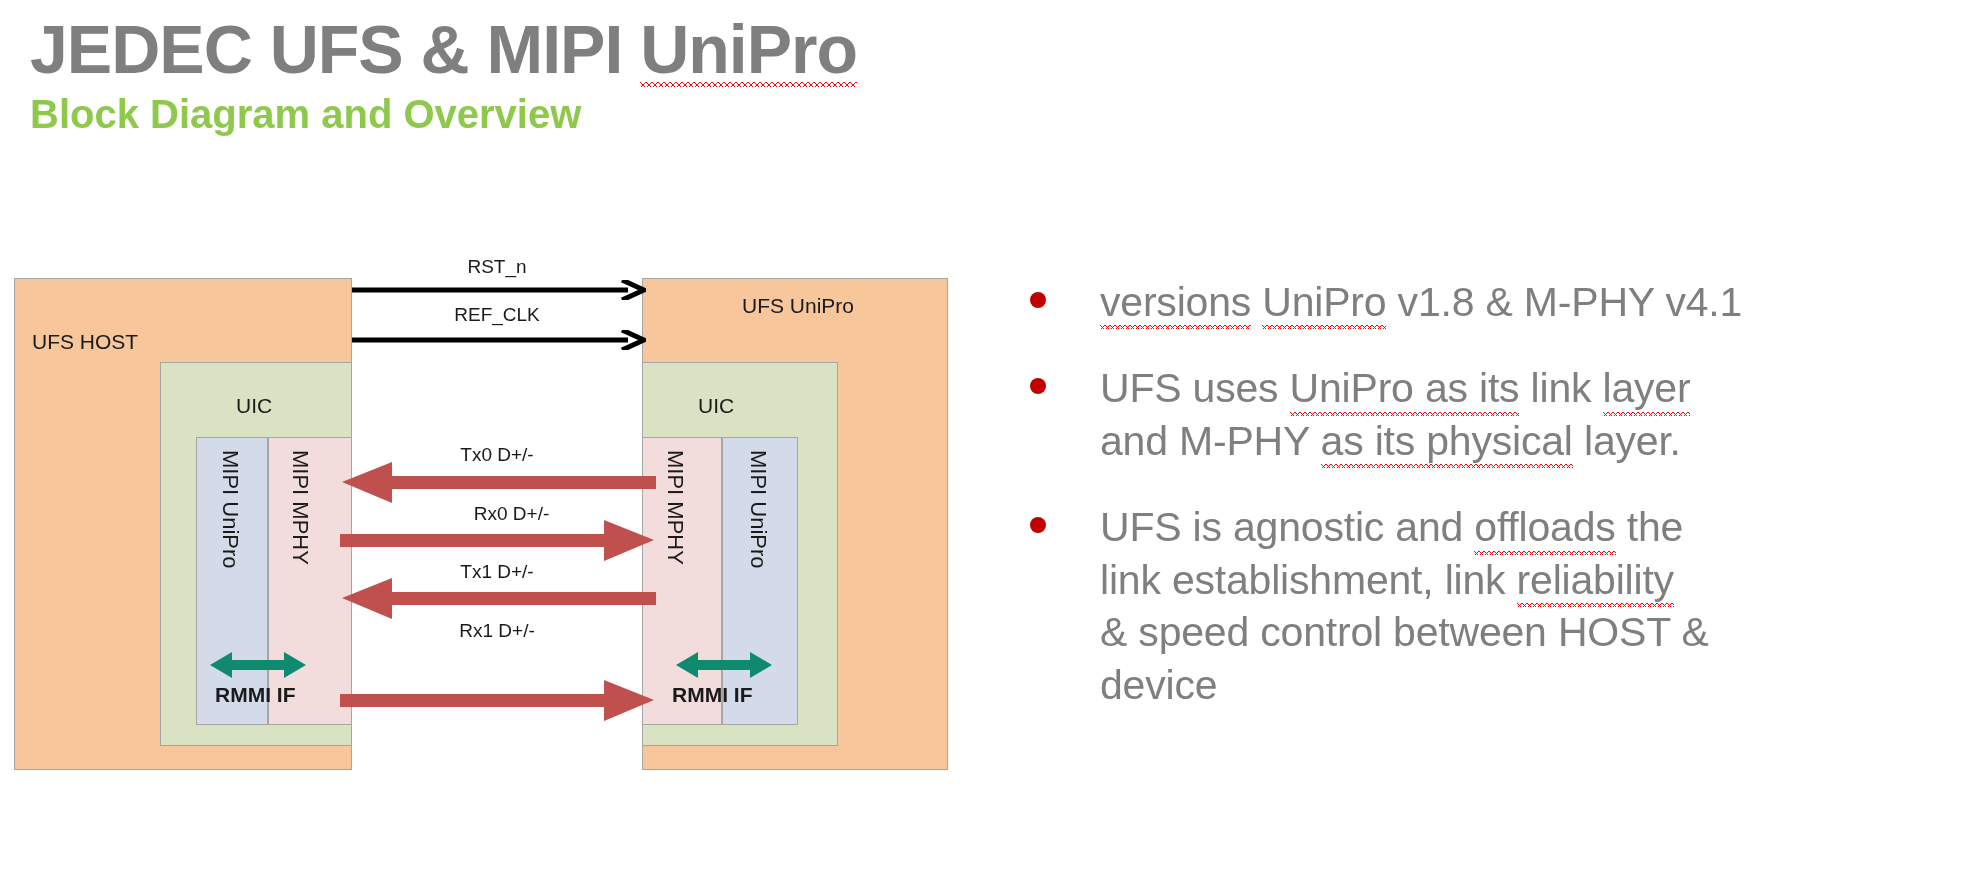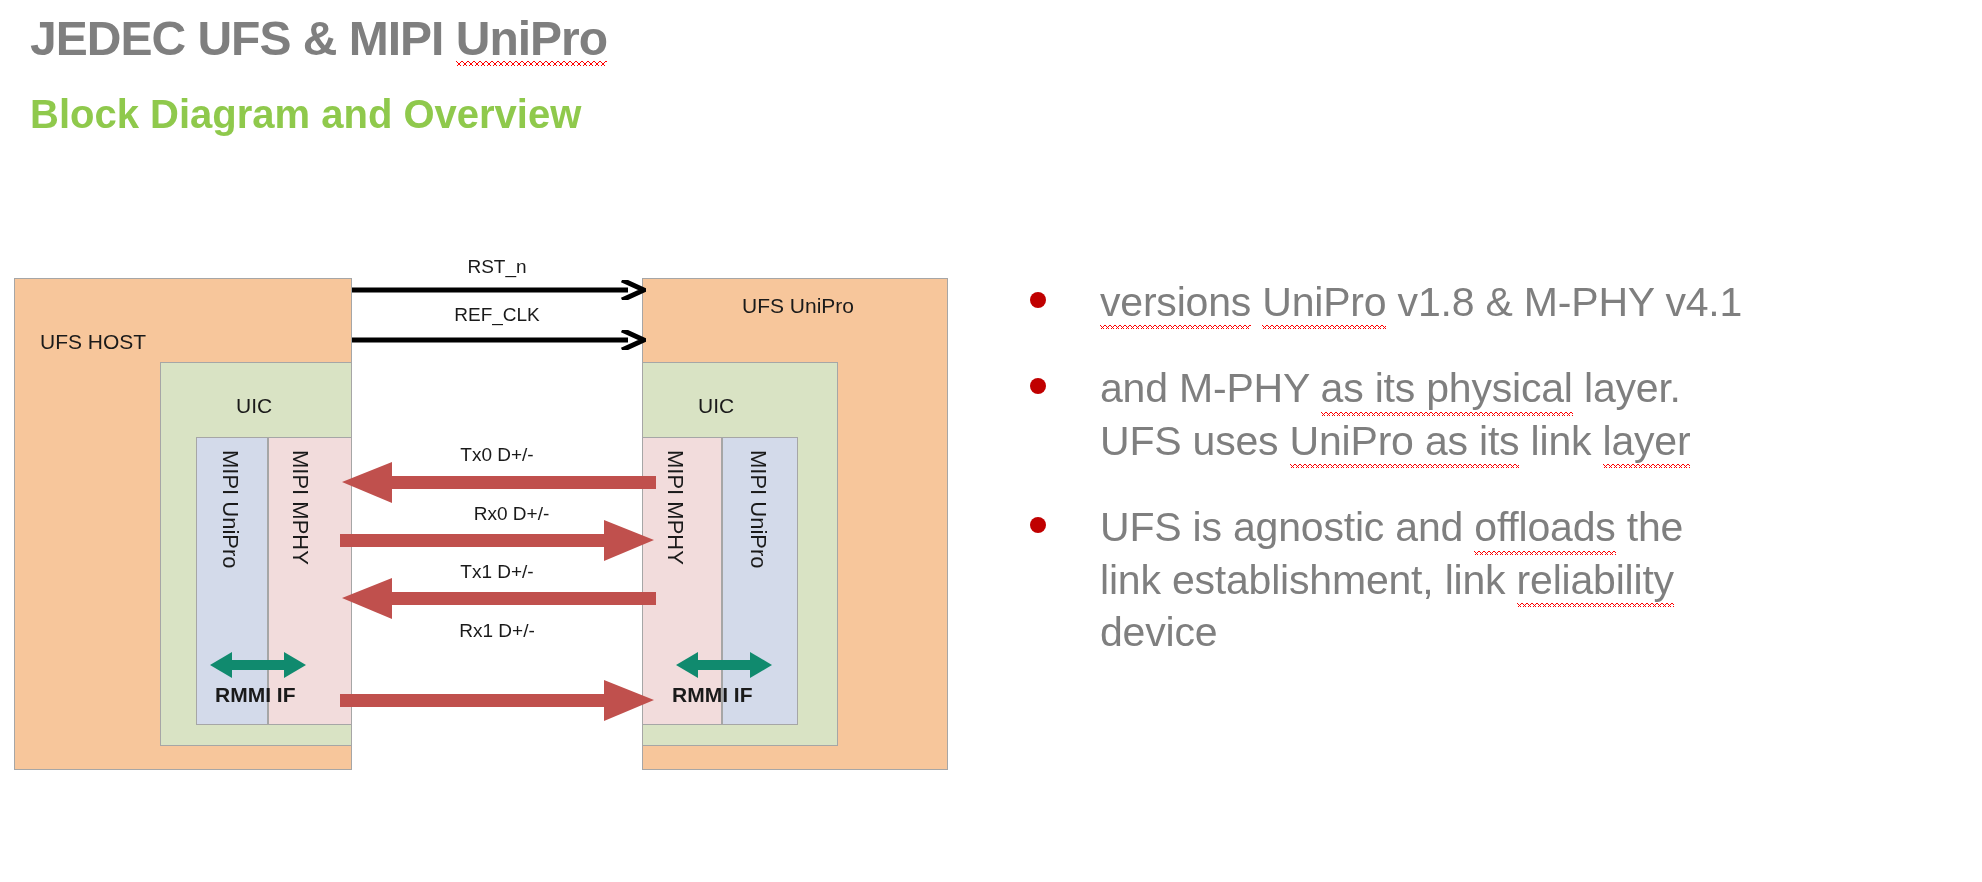--- a/index.html
+++ b/index.html
@@ -2,21 +2,21 @@
 <html><head>
 <meta charset="utf-8">
 <style>
   html,body{margin:0;padding:0;background:#ffffff;}
   body{width:1982px;height:882px;position:relative;overflow:hidden;
        font-family:"Liberation Sans","DejaVu Sans",sans-serif;}
 
   
   #slide-title{
     position:absolute;left:30px;top:14px;
-    font-size:48px;font-weight:bold;color:#7f7f7f;
+    font-size:68px;font-weight:bold;color:#7f7f7f;
     letter-spacing:-1px;white-space:nowrap;line-height:1.05;
   }
   #slide-title .sq{ background-image:none; }
   #slide-subtitle{
     position:absolute;left:30px;top:92px;
     font-size:40px;font-weight:bold;color:#8fc94c;
     white-space:nowrap;line-height:1.1;
   }
 
   
@@ -76,21 +76,21 @@
 </style>
 </head>
 <body>
 
 <div id="slide-title"><span>JEDEC UFS &amp; MIPI </span><span class="sq">UniPro</span></div>
 <div id="slide-subtitle">Block Diagram and Overview</div>
 
 <div id="diagram">
 
   <div class="box orange" style="left:14px;top:278px;width:338px;height:492px;"></div>
-  <div class="lbl" style="left:40px;top:330px;">UFS HOST</div>
+  <div class="lbl" style="left:32px;top:330px;">UFS HOST</div>
 
   <div class="box green" style="left:160px;top:362px;width:192px;height:384px;"></div>
   <div class="lbl" style="left:236px;top:394px;">UIC</div>
 
   <div class="box blue" style="left:196px;top:437px;width:72px;height:288px;"></div>
   <div class="vlbl" style="left:243px;top:450px;">MIPI UniPro</div>
 
   <div class="box pink" style="left:268px;top:437px;width:84px;height:288px;"></div>
   <div class="vlbl" style="left:313px;top:450px;">MIPI MPHY</div>
 
@@ -173,25 +173,26 @@
 <div id="bullets">
     <div class="bullet-row">
       <span class="bullet-dot"></span>
       <div class="bullet-text">
         <div><span class="sq sq-sm">versions</span><span> </span><span class="sq sq-sm">UniPro</span><span> v1.8 &amp; M-PHY v4.1</span></div>
       </div>
     </div>
     <div class="bullet-row">
       <span class="bullet-dot"></span>
       <div class="bullet-text">
+        <div><span>UFS uses </span><span class="sq sq-sm">UniPro as its</span><span> link </span><span class="sq sq-sm">layer</span></div>
         <div><span>and M-PHY </span><span class="sq sq-sm">as its physical</span><span> layer.</span></div>
-        <div><span>UFS uses </span><span class="sq sq-sm">UniPro as its</span><span> link </span><span class="sq sq-sm">layer</span></div>
       </div>
     </div>
     <div class="bullet-row">
       <span class="bullet-dot"></span>
       <div class="bullet-text">
         <div><span>UFS is agnostic and </span><span class="sq sq-sm">offloads</span><span> the</span></div>
         <div><span>link establishment, link </span><span class="sq sq-sm">reliability</span></div>
+        <div><span>&amp; speed control between HOST &amp;</span></div>
         <div><span>device</span></div>
       </div>
     </div>
   </div>
 
 </body></html>

